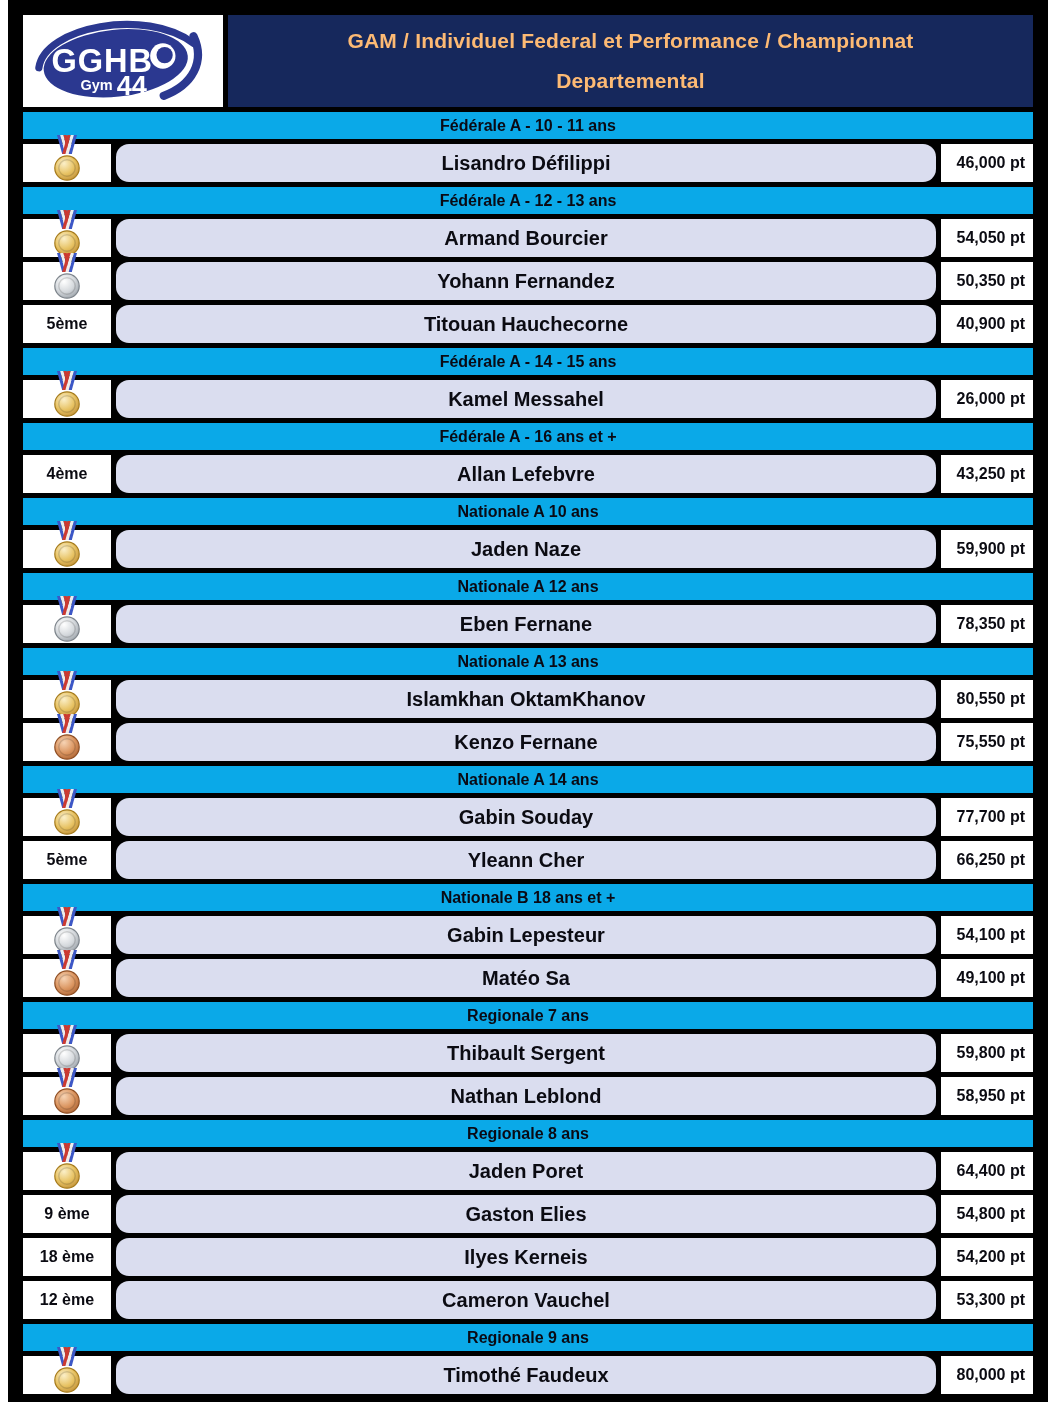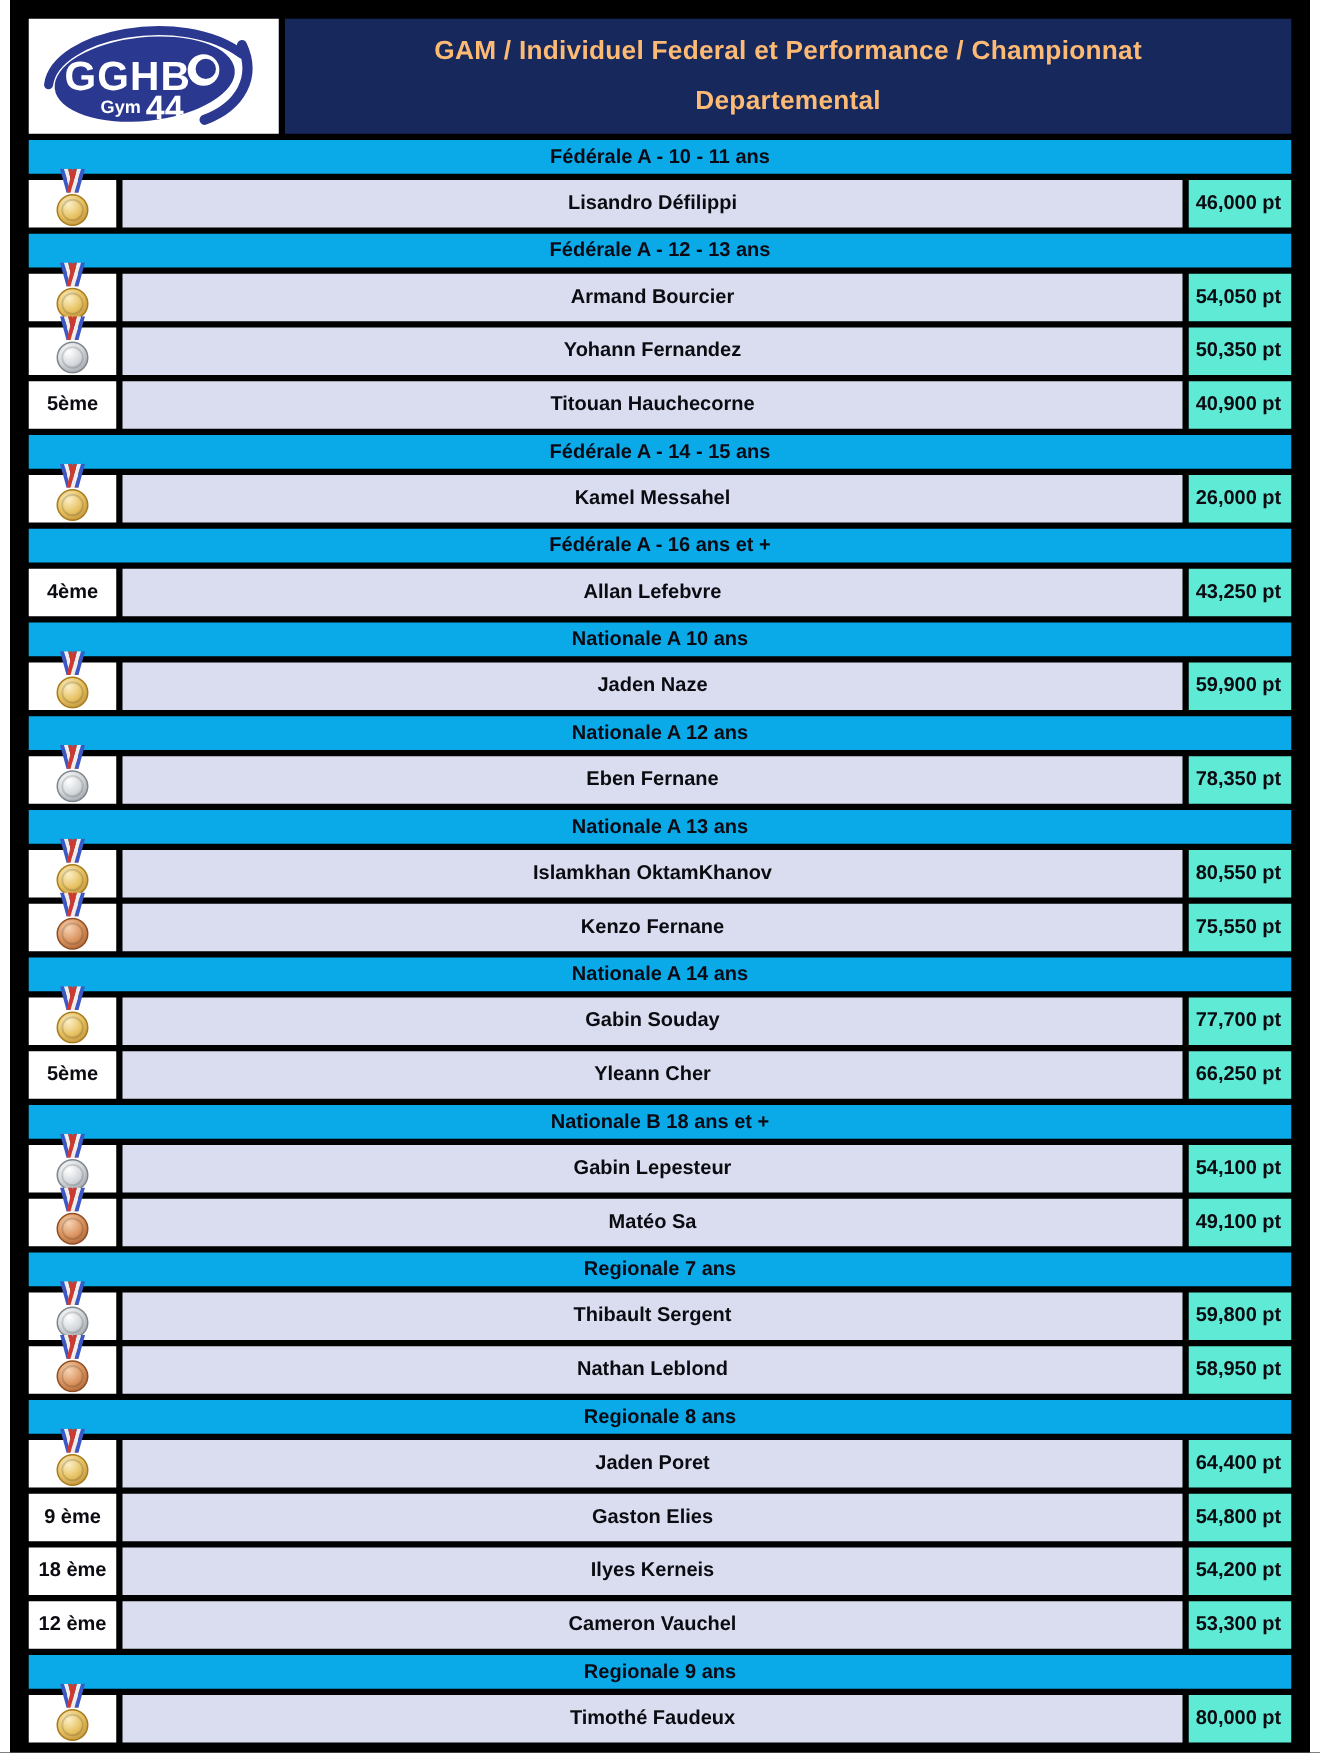--- a/index.html
+++ b/index.html
@@ -29,32 +29,33 @@
     font-size:21px; line-height:1.9; text-align:center; letter-spacing:0.2px;
   }
   .band {
     height:27px; background:#0AA9E8; color:#0a0a14;
     font-size:16px;
     display:flex; align-items:center; justify-content:center;
     flex:0 0 auto;
   }
   .row { display:flex; gap:5px; height:38px; flex:0 0 auto; }
   .rank-cell {
-    width:70px; background:#ffffff;
+    width:88px; background:#ffffff;
     display:flex; align-items:center; justify-content:center;
     font-size:16px; overflow:visible; position:relative;
   }
   .medal-svg { display:block; position:relative; top:-5px; z-index:2; }
   .name-cell {
     flex:1; background:#DADDEF;
     display:flex; align-items:center; justify-content:center;
-    font-size:16px;
+    font-size:20px;
+    border-radius:13px;
   }
   .score-cell {
-    width:82px; background:#5eead4;
+    width:92px; background:#ffffff;
     display:flex; align-items:center; justify-content:flex-end;
     padding-right:8px; box-sizing:border-box;
     font-size:16px;
   }
   svg text { font-family:"Liberation Sans", sans-serif; }
 </style>
 </head>
 <body>
 
 <svg width="0" height="0" style="position:absolute" aria-hidden="true">

